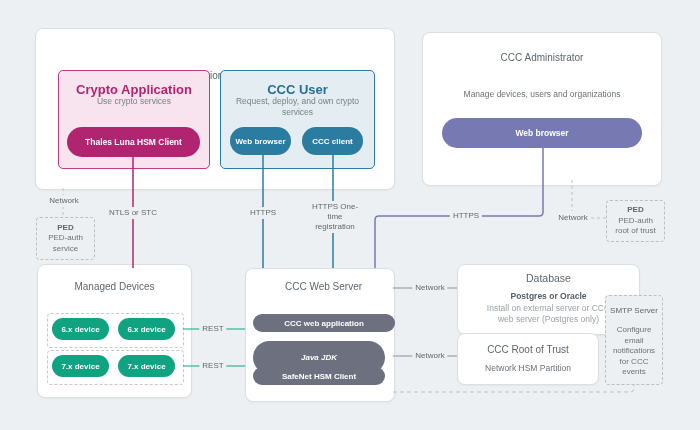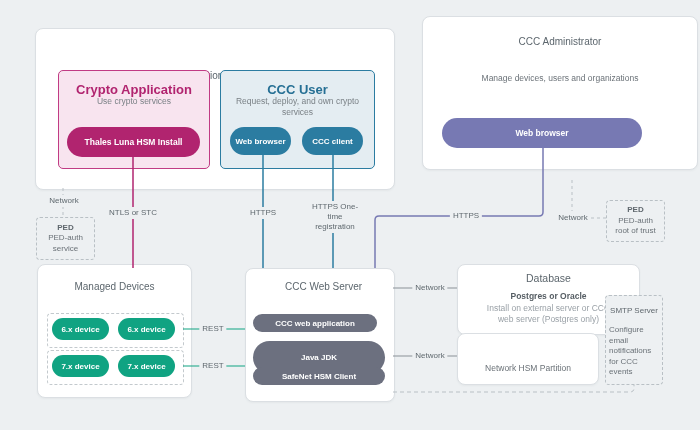--- a/index.html
+++ b/index.html
@@ -17,21 +17,21 @@
   .sub-desc{position:absolute;text-align:center;font-size:8.5px;color:#7a8186;line-height:1.25;}
   .pill{position:absolute;border-radius:999px;color:#ffffff;font-weight:bold;display:flex;align-items:center;justify-content:center;text-align:center;z-index:2;}
   .pill.magenta-p{background:#b1246f;font-size:8.5px;}
   .pill.blue-p{background:#2b7ca1;font-size:8px;}
   .pill.purple-p{background:#7779b3;font-size:8.5px;}
   .pill.green-p{background:#10a382;font-size:8px;}
   .pill.slate-p{background:#6c707f;font-size:8px;}
   .dashed-group{position:absolute;border:1px dashed #c3c9cd;border-radius:4px;z-index:1;}
   .dashed-box{position:absolute;border:1px dashed #b9c0c5;border-radius:4px;background:#edf0f2;z-index:1;
               display:flex;flex-direction:column;align-items:center;justify-content:center;
-              font-size:8px;color:#6b7278;line-height:1.3;}
+              font-size:8px;color:#6b7278;text-align:center;line-height:1.3;}
   .dashed-box .db-title{font-weight:bold;color:#5f676d;}
   .smtp{justify-content:flex-start;padding-top:10px;box-sizing:border-box;}
   .smtp .db-title{font-weight:normal;margin-bottom:9px;}
   .note{position:absolute;text-align:center;font-size:8.5px;color:#9aa1a7;line-height:1.3;}
   .subtle{position:absolute;text-align:center;font-size:8.5px;color:#6b7278;line-height:1.45;}
   .semibold{font-weight:bold;color:#565e64;}
   svg.wires{position:absolute;left:0;top:0;z-index:2;pointer-events:none;}
   .wire-label{position:absolute;transform:translate(-50%,-50%);background:#edf0f2;padding:1px 3px;
               font-size:8px;color:#5f686e;text-align:center;line-height:1.25;z-index:3;white-space:nowrap;}
   .wire-label.wrap{white-space:normal;width:48px;padding:1px 0;}
@@ -41,59 +41,60 @@
 
 <div class="canvas">
 
   <div class="box" style="left:35px;top:28px;width:358px;height:160px;">
     <div class="box-title" style="top:41px;">Application Owner</div>
   </div>
   <div class="sub-box magenta" style="left:58px;top:70px;width:150px;height:97px;">
     <div class="sub-title magenta-t" style="top:11px;">Crypto Application</div>
     <div class="sub-desc" style="left:0;right:0;top:25px;">Use crypto services</div>
   </div>
-  <div class="pill magenta-p" style="left:67px;top:127px;width:133px;height:30px;">Thales Luna HSM Install</div>
+  <div class="pill magenta-p" style="left:67px;top:127px;width:133px;height:30px;">Thales Luna HSM Client</div>
 
   <div class="sub-box blue" style="left:220px;top:70px;width:153px;height:97px;">
     <div class="sub-title blue-t" style="top:11px;">CCC User</div>
     <div class="sub-desc" style="left:5px;right:5px;top:25px;">Request, deploy, and own crypto services</div>
   </div>
   <div class="pill blue-p" style="left:230px;top:127px;width:61px;height:28px;">Web browser</div>
   <div class="pill blue-p" style="left:302px;top:127px;width:61px;height:28px;">CCC client</div>
 
-  <div class="box" style="left:422px;top:16px;width:238px;height:152px;padding-left:36px;">
+  <div class="box" style="left:422px;top:32px;width:238px;height:152px;">
     <div class="box-title" style="top:19px;">CCC Administrator</div>
     <div class="subtle" style="left:0;right:0;top:55px;">Manage devices, users and organizations</div>
   </div>
   <div class="pill purple-p" style="left:442px;top:118px;width:200px;height:30px;">Web browser</div>
 
   <div class="box" style="left:37px;top:264px;width:153px;height:132px;">
     <div class="box-title" style="top:16px;">Managed Devices</div>
   </div>
   <div class="dashed-group" style="left:47px;top:313px;width:135px;height:33px;"></div>
   <div class="pill green-p" style="left:52px;top:318px;width:57px;height:22px;">6.x device</div>
   <div class="pill green-p" style="left:118px;top:318px;width:57px;height:22px;">6.x device</div>
   <div class="dashed-group" style="left:47px;top:350px;width:135px;height:33px;"></div>
   <div class="pill green-p" style="left:52px;top:355px;width:57px;height:22px;">7.x device</div>
   <div class="pill green-p" style="left:118px;top:355px;width:57px;height:22px;">7.x device</div>
 
   <div class="box" style="left:245px;top:268px;width:148px;height:132px;">
     <div class="box-title" style="top:12px;margin-left:7px;">CCC Web Server</div>
   </div>
-  <div class="pill slate-p" style="left:253px;top:314px;width:124px;height:18px;">CCC web application</div>
-  <div class="pill slate-p" style="left:253px;top:341px;width:132px;height:33px;">Java JDK</div>
+  <div class="pill slate-p" style="left:253px;top:314px;width:142px;height:18px;">CCC web application</div>
+  <div class="pill slate-p" style="left:253px;top:341px;width:132px;height:33px;font-style:italic;">Java JDK</div>
   <div class="pill slate-p" style="left:253px;top:367px;width:132px;height:18px;">SafeNet HSM Client</div>
 
   <div class="box" style="left:457px;top:264px;width:181px;height:69px;">
     <div class="box-title" style="top:7px;font-size:10.5px;">Database</div>
     <div class="subtle semibold" style="left:0;right:0;top:25px;">Postgres or Oracle</div>
     <div class="note" style="left:50%;transform:translateX(-50%);width:134px;top:38px;">Install on external server or CCC web server (Postgres only)</div>
   </div>
 
   <div class="box" style="left:457px;top:333px;width:140px;height:50px;">
+    <div class="box-title" style="top:10px;">CCC Root of Trust</div>
     <div class="subtle" style="left:0;right:0;top:28px;">Network HSM Partition</div>
   </div>
 
   <div class="dashed-box smtp" style="left:605px;top:295px;width:58px;height:90px;">
     <div class="db-title">SMTP Server</div>
     <div style="width:50px;">Configure email notifications for CCC events</div>
   </div>
 
   <div class="dashed-box" style="left:36px;top:217px;width:57px;height:41px;">
     <div class="db-title">PED</div>

